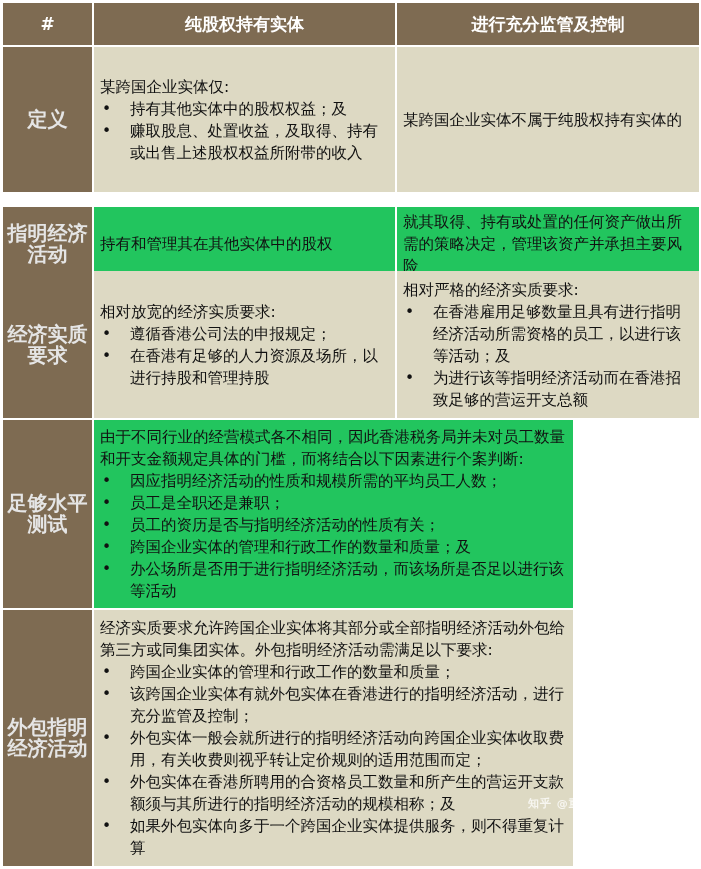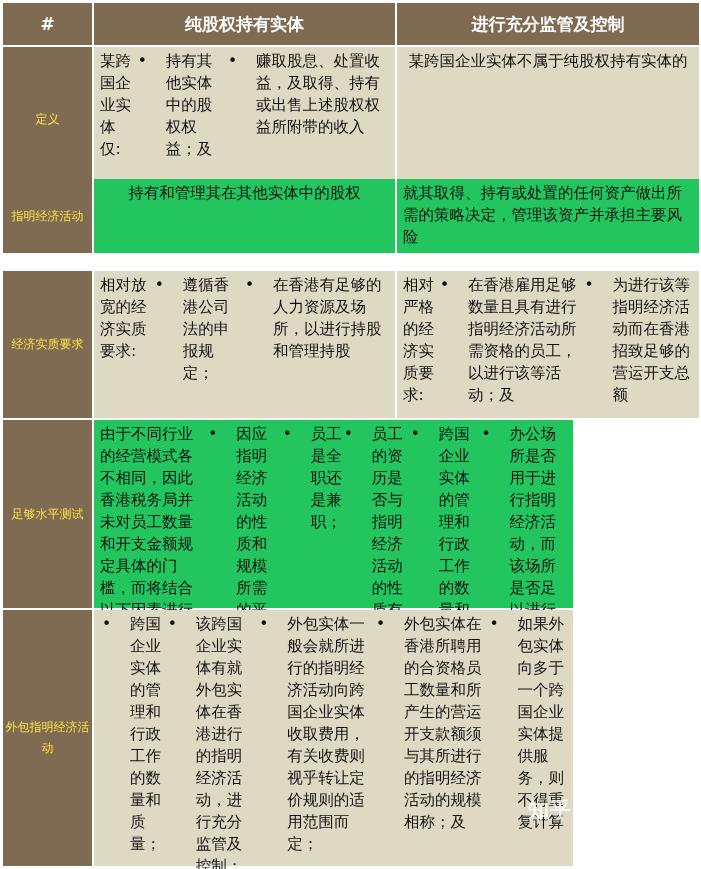--- a/index.html
+++ b/index.html
@@ -1,37 +1,37 @@
 <!DOCTYPE html>
 <html><head>
 <meta charset="utf-8">
 <style>
   html, body { margin: 0; padding: 0; background: #ffffff; }
   body { width: 701px; height: 869px; position: relative; overflow: hidden;
          font-family: "DejaVu Sans", "Liberation Sans", sans-serif; }
   .tbl { position: absolute; left: 3px; top: 3px; width: 696px; }
   .row { position: absolute; left: 0; width: 696px; }
   .cell { position: absolute; top: 0; bottom: 0; box-sizing: border-box; }
-  .c0 { left: 0; width: 89px; background: #7e6b52; color: #fde047; font-weight: normal;
+  .c0 { left: 0; width: 89px; background: #7e6b52; color: #e5e5e5; font-weight: bold;
         display: flex; align-items: center; justify-content: center; text-align: center;
-        font-size: 12px; line-height: 21px; }
+        font-size: 20px; line-height: 21px; }
   .c1 { left: 91px; width: 301px; }
   .c2 { left: 394px; width: 302px; }
   .cspan { left: 91px; width: 479px; }
   .hdr .cell { background: #7e6b52; color: #fff; font-weight: bold; font-size: 17px;
                display: flex; align-items: center; justify-content: center; }
   .beige { background: #ddd9c3; }
   .gray { background: #22c55e; }
   .body { color: #111; font-size: 15.5px; line-height: 22px; padding: 3px 6px 3px 6px;
-          display: flex; flex-direction: row; justify-content: center; }
+          display: flex; flex-direction: column; justify-content: center; }
   .body p { margin: 0; }
   .bl { position: relative; padding-left: 30px; margin: 0; }
   .bl::before { content: "•"; position: absolute; left: 2px; top: 0; }
   .wm { position: absolute; left: 528px; top: 796px; color: rgba(255,255,255,0.75);
-        font-size: 21px; font-weight: bold; letter-spacing: 1px; pointer-events: none; }
+        font-size: 11px; font-weight: bold; letter-spacing: 1px; pointer-events: none; }
 </style>
 </head>
 <body>
 
 <div class="tbl">
 
   <div class="row hdr" style="top:0;height:42px;">
     <div class="cell c0">#</div>
     <div class="cell c1">纯股权持有实体</div>
     <div class="cell c2">进行充分监管及控制</div>
@@ -42,21 +42,21 @@
     <div class="cell c1 beige body">
       <p>某跨国企业实体仅:</p>
       <p class="bl">持有其他实体中的股权权益；及</p>
       <p class="bl">赚取股息、处置收益，及取得、持有或出售上述股权权益所附带的收入</p>
     </div>
     <div class="cell c2 beige body">
       <p>某跨国企业实体不属于纯股权持有实体的</p>
     </div>
   </div>
 
-  <div class="row" style="top:176px;height:74px;">
+  <div class="row" style="top:204px;height:74px;">
     <div class="cell c0">指明经济活动</div>
     <div class="cell c1 gray body">
       <p>持有和管理其在其他实体中的股权</p>
     </div>
     <div class="cell c2 gray body">
       <p>就其取得、持有或处置的任何资产做出所需的策略决定，管理该资产并承担主要风险</p>
     </div>
   </div>
 
   <div class="row" style="top:268px;height:147px;">
@@ -81,20 +81,21 @@
       <p class="bl">员工是全职还是兼职；</p>
       <p class="bl">员工的资历是否与指明经济活动的性质有关；</p>
       <p class="bl">跨国企业实体的管理和行政工作的数量和质量；及</p>
       <p class="bl">办公场所是否用于进行指明经济活动，而该场所是否足以进行该等活动</p>
     </div>
   </div>
 
   <div class="row" style="top:607px;height:256px;">
     <div class="cell c0">外包指明经济活动</div>
     <div class="cell cspan beige body">
+      <p>经济实质要求允许跨国企业实体将其部分或全部指明经济活动外包给第三方或同集团实体。外包指明经济活动需满足以下要求:</p>
       <p class="bl">跨国企业实体的管理和行政工作的数量和质量；</p>
       <p class="bl">该跨国企业实体有就外包实体在香港进行的指明经济活动，进行充分监管及控制；</p>
       <p class="bl">外包实体一般会就所进行的指明经济活动向跨国企业实体收取费用，有关收费则视乎转让定价规则的适用范围而定；</p>
       <p class="bl">外包实体在香港所聘用的合资格员工数量和所产生的营运开支款额须与其所进行的指明经济活动的规模相称；及</p>
       <p class="bl">如果外包实体向多于一个跨国企业实体提供服务，则不得重复计算</p>
     </div>
   </div>
 </div>
 
 <div class="wm">知乎 @重复计算</div>

